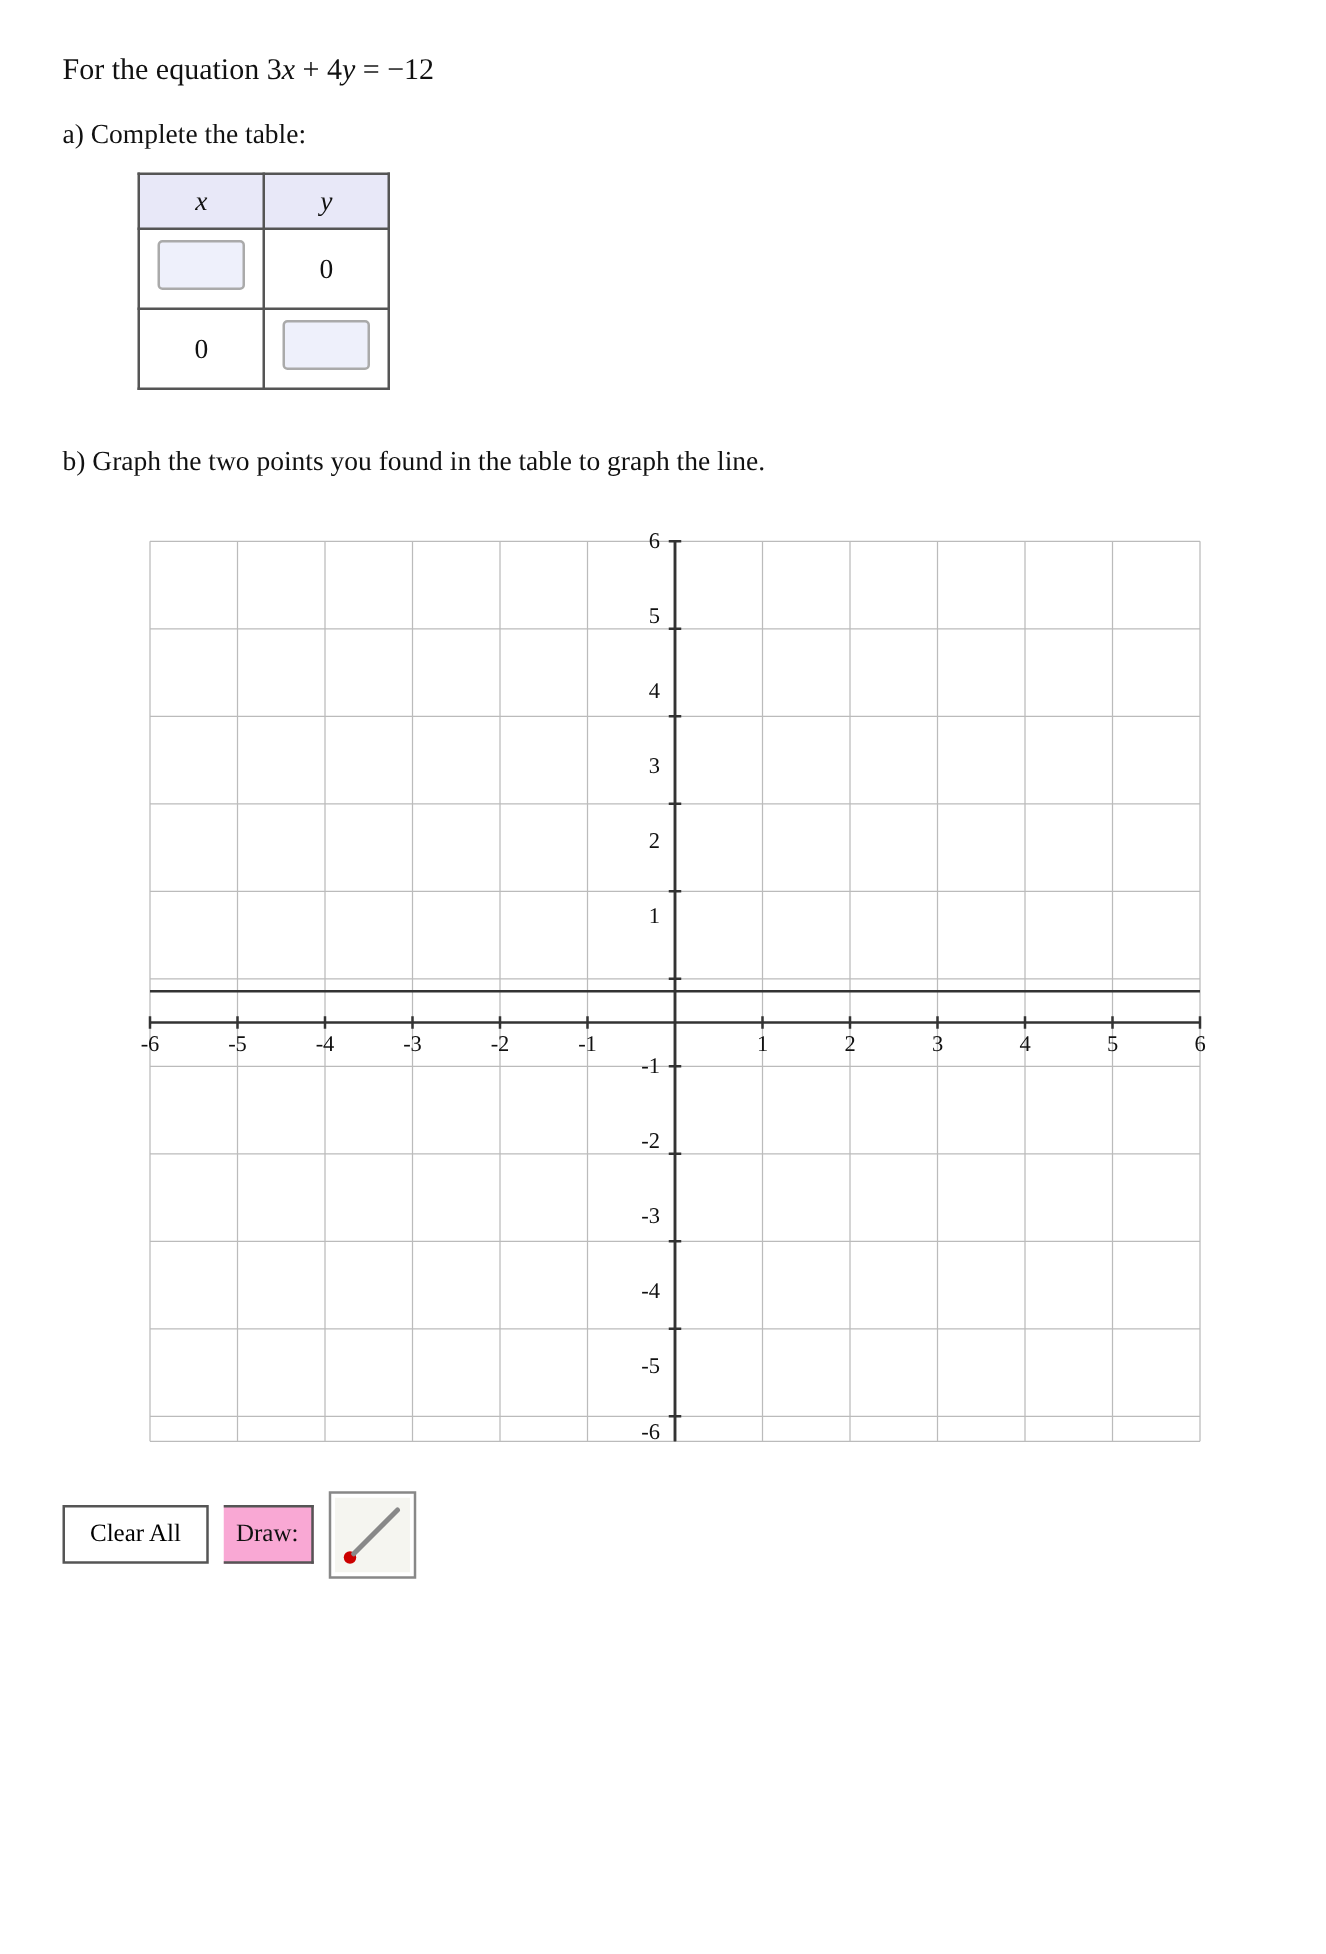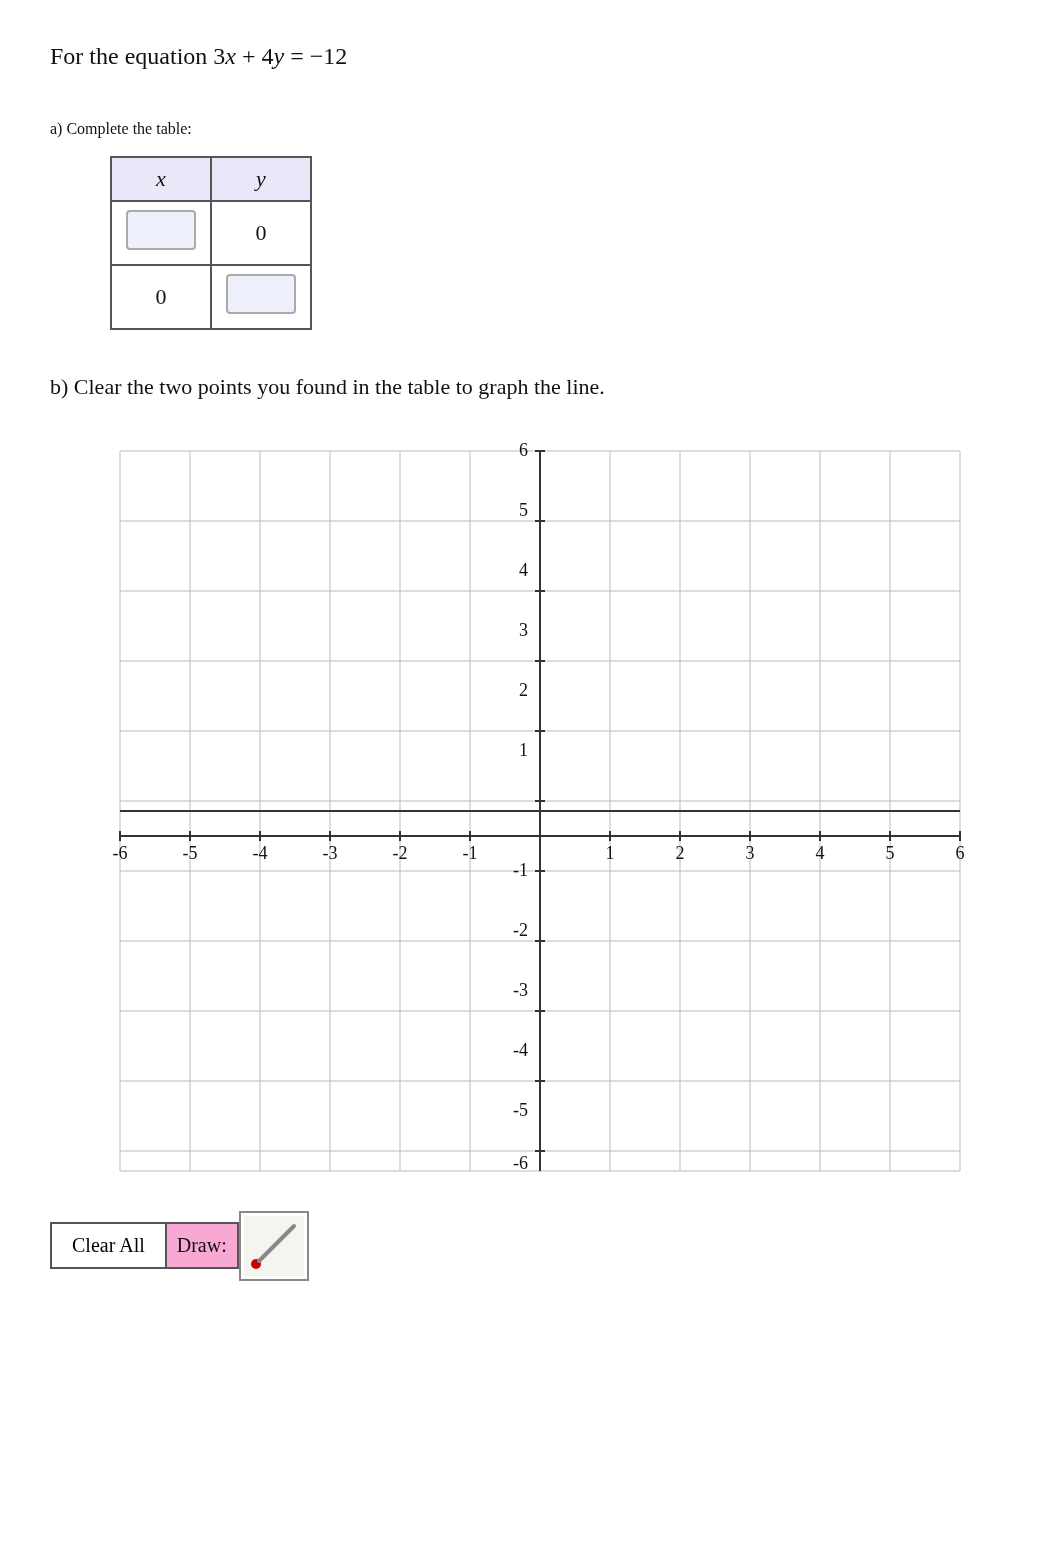--- a/index.html
+++ b/index.html
@@ -9,26 +9,26 @@
       font-family: Georgia, 'Times New Roman', serif;
       font-size: 22px;
       color: #111;
       width: 1061px;
       min-height: 1563px;
       padding: 40px 50px 40px 50px;
     }
 
     .equation-title {
       font-size: 24px;
-      margin-bottom: 46px;
+      margin-bottom: 20px;
       line-height: 1.4;
     }
 
     .section-label {
-      font-size: 16px;
+      font-size: 22px;
       margin-bottom: 18px;
     }
 
     
     .table-container {
       margin-left: 60px;
       margin-bottom: 40px;
     }
 
     .xy-table {
@@ -81,21 +81,21 @@
 
     .graph-svg {
       display: block;
     }
 
     
     .bottom-bar {
       display: flex;
       align-items: center;
       margin-top: 10px;
-      gap: 0;
+      gap: 12px;
     }
 
     .clear-all-btn {
       border: 2px solid #555;
       background: #fff;
       font-size: 20px;
       padding: 10px 20px;
       cursor: pointer;
       font-family: Georgia, serif;
     }
@@ -157,21 +157,21 @@
         </td>
         <td>
           <div class="cell-input"></div>
         </td>
       </tr>
     </tbody>
   </table>
 </div>
 
 <div class="section-b">
-  <span>b) Clear the two points you found in the table to graph the line.</span>
+  <span>b) Graph the two points you found in the table to graph the line.</span>
 </div>
 
 <div class="graph-area">
   <svg class="graph-svg" width="980" height="780" viewBox="0 0 980 780">
 
     <g stroke="#bbb" stroke-width="1">
 
       <line x1="70" y1="30" x2="70" y2="750"></line>
       <line x1="140" y1="30" x2="140" y2="750"></line>
       <line x1="210" y1="30" x2="210" y2="750"></line>

